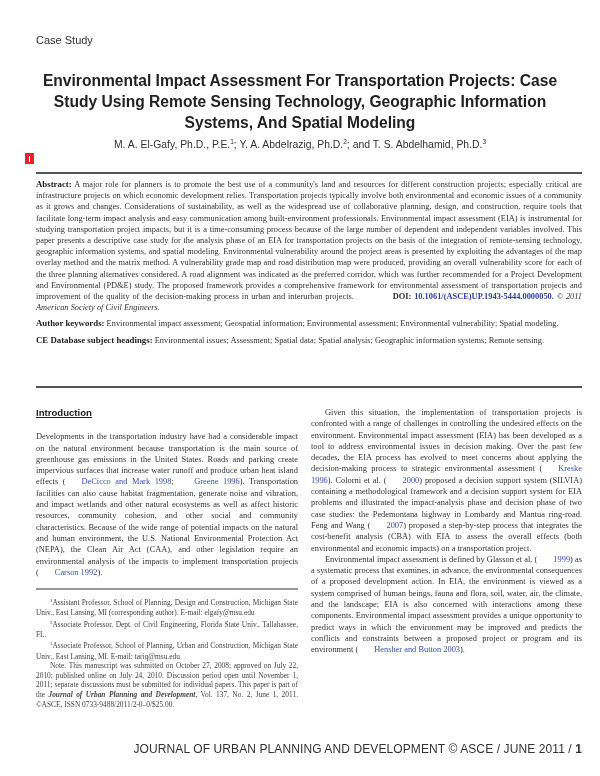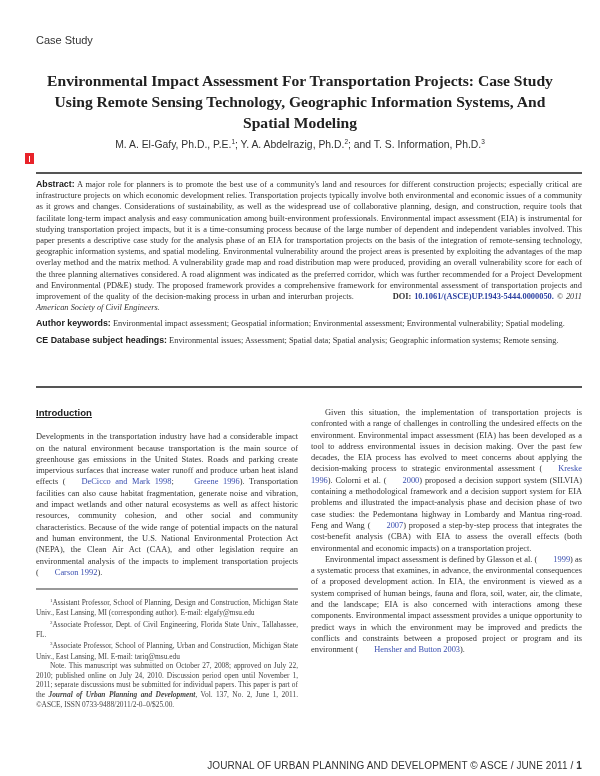--- a/index.html
+++ b/index.html
@@ -5,21 +5,21 @@
   * { box-sizing: border-box; margin: 0; padding: 0; }
   html, body { width: 600px; height: 776px; background: #ffffff; overflow: hidden; }
   body { position: relative; font-family: "Liberation Serif", serif; color: #2a2a2a; }
 
   .section-label {
     position: absolute; left: 36px; top: 34px;
     font-family: "Liberation Sans", sans-serif; font-size: 11px; color: #333;
   }
   .title {
     position: absolute; left: 40px; width: 520px; top: 70px;
-    font-family: Liberation Serif, serif; font-weight: bold;
+    font-family: Liberation Sans, sans-serif; font-weight: bold;
     font-size: 15.6px; line-height: 21px; text-align: center; color: #222;
   }
   .authors {
     position: absolute; left: 40px; width: 520px; top: 138px;
     font-family: "Liberation Sans", sans-serif; font-size: 10.4px;
     text-align: center; color: #333;
   }
   .authors sup { font-size: 6.5px; }
   .crossmark {
     position: absolute; left: 25px; top: 153px; width: 9px; height: 11px;
@@ -27,21 +27,21 @@
   }
   .crossmark span { display: block; width: 1.5px; height: 6px; background: #fff; }
 
   .rule-top { position: absolute; left: 36px; width: 546px; top: 172px; height: 2px; background: #555; }
   .rule-bottom { position: absolute; left: 36px; width: 546px; top: 386px; height: 1.5px; background: #555; }
 
   .abstract-block {
     position: absolute; left: 36px; width: 546px; top: 179px;
     font-size: 8.4px; line-height: 11.2px; text-align: justify; color: #333;
   }
-  .abstract-block .lbl { font-family: Liberation Sans, sans-serif; font-weight: bold; font-size: 8.8px; color: #222; }
+  .abstract-block .lbl { font-family: Liberation Serif, serif; font-weight: bold; font-size: 8.8px; color: #222; }
   .abstract-block .doi-lbl { font-weight: bold; margin-left: 36px; }
   .abstract-block .doi { color: #2b3fa0; font-weight: bold; }
   .abstract-block .copy { font-style: italic; }
   .abstract-block p { margin-bottom: 5px; }
 
   .col-left {
     position: absolute; left: 36px; width: 262px; top: 407px;
     font-size: 8.4px; line-height: 11.3px; text-align: justify; color: #333;
   }
   .col-right {
@@ -54,36 +54,36 @@
   }
   .para-indent { text-indent: 14px; }
   .cite { color: #3a4fb0; margin-left: 16px; }
   .fn-rule { height: 2px; background: #999; margin: 10px 0 6px 0; }
   .footnotes { font-size: 7.4px; line-height: 9.6px; color: #444; text-align: justify; }
   .footnotes p { text-indent: 14px; }
   .footnotes sup { font-size: 5px; }
   .footnotes .jname { font-weight: bold; font-style: italic; }
 
   .footer {
-    position: absolute; right: 18px; top: 760px;
-    font-family: "Liberation Sans", sans-serif; font-size: 10px; color: #333;
+    position: absolute; right: 18px; top: 742px;
+    font-family: "Liberation Sans", sans-serif; font-size: 12px; color: #333;
     letter-spacing: 0.1px;
     margin-left: 20px;
   }
   .footer .pg { font-weight: bold; }
 </style>
 </head>
 <body>
 
 <div class="section-label">Case Study</div>
 
 <h1 class="title">Environmental Impact Assessment For Transportation Projects: Case Study Using Remote Sensing Technology, Geographic Information Systems, And Spatial Modeling</h1>
 
 <div class="authors">
-  <span>M. A. El-Gafy, Ph.D., P.E.</span><sup>1</sup><span>; </span><span>Y. A. Abdelrazig, Ph.D.</span><sup>2</sup><span>; and </span><span>T. S. Information, Ph.D.</span><sup>3</sup>
+  <span>M. A. El-Gafy, Ph.D., P.E.</span><sup>1</sup><span>; </span><span>Y. A. Abdelrazig, Ph.D.</span><sup>2</sup><span>; and </span><span>T. S. Abdelhamid, Ph.D.</span><sup>3</sup>
 </div>
 
 <div class="crossmark">
     <span></span>
   </div>
 
 <div class="rule-top"></div>
 
 <div class="abstract-block">
   <p>

